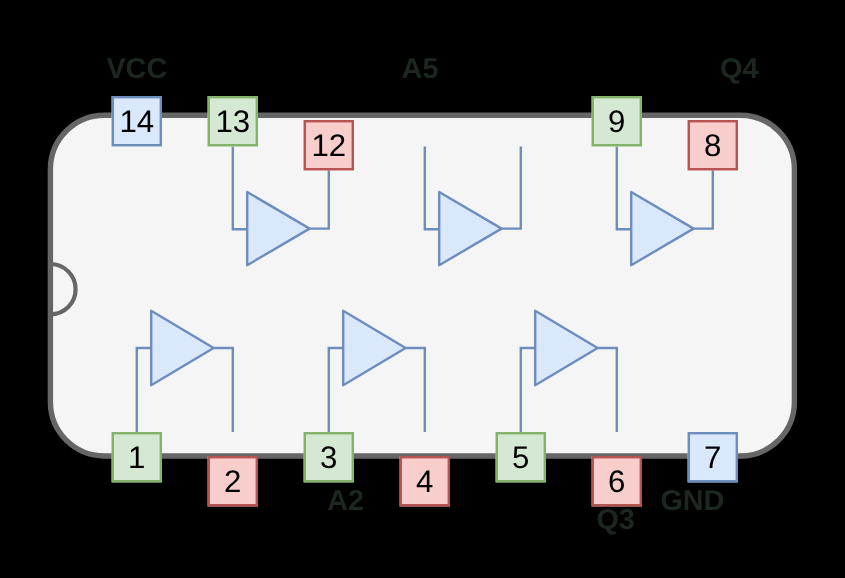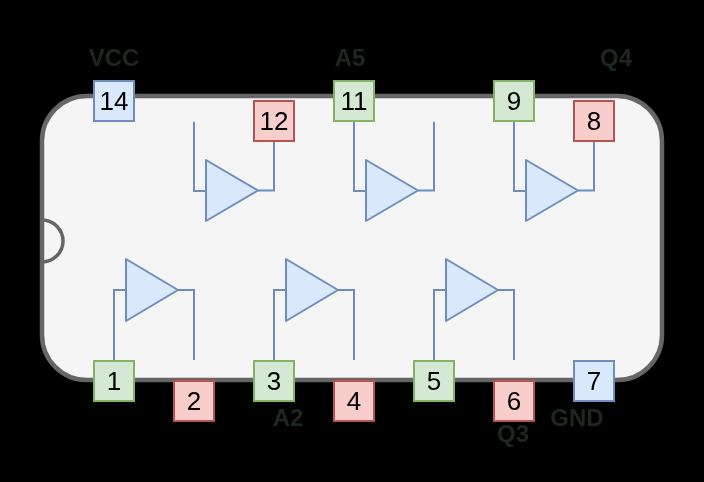--- a/index.html
+++ b/index.html
@@ -88,22 +88,22 @@
         <polygon points="446,259 446,321 498,290" fill="#dae8fc" stroke-linejoin="round"></polygon>
       </g>
     </g>
   </svg>
 
   <div class="pin-label" style="left:114px; top:46px;text-align:center;">VCC</div>
   <div class="pin-label" style="left:350px; top:46px;">A5</div>
   <div class="pin-label" style="left:616px; top:46px;">Q4</div>
 
   <div class="pin pin-power" style="left:93px;  top:80px;">14</div>
+  <div class="pin pin-input" style="left:173px; top:80px;">13</div>
   <div class="pin pin-output" style="left:253px; top:80px;">12</div>
-  <div class="pin pin-input" style="left:333px; top:80px;">11</div>
   <div class="pin pin-input" style="left:493px; top:80px;">9</div>
   <div class="pin pin-output" style="left:573px; top:80px;">8</div>
 
   <div class="pin pin-input" style="left:93px;  top:360px;">1</div>
   <div class="pin pin-output" style="left:173px; top:360px;">2</div>
   <div class="pin pin-input" style="left:253px; top:360px;">3</div>
   <div class="pin pin-output" style="left:333px; top:360px;">4</div>
   <div class="pin pin-input" style="left:413px; top:360px;">5</div>
   <div class="pin pin-output" style="left:493px; top:360px;">6</div>
   <div class="pin pin-power" style="left:573px; top:360px;">7</div>

